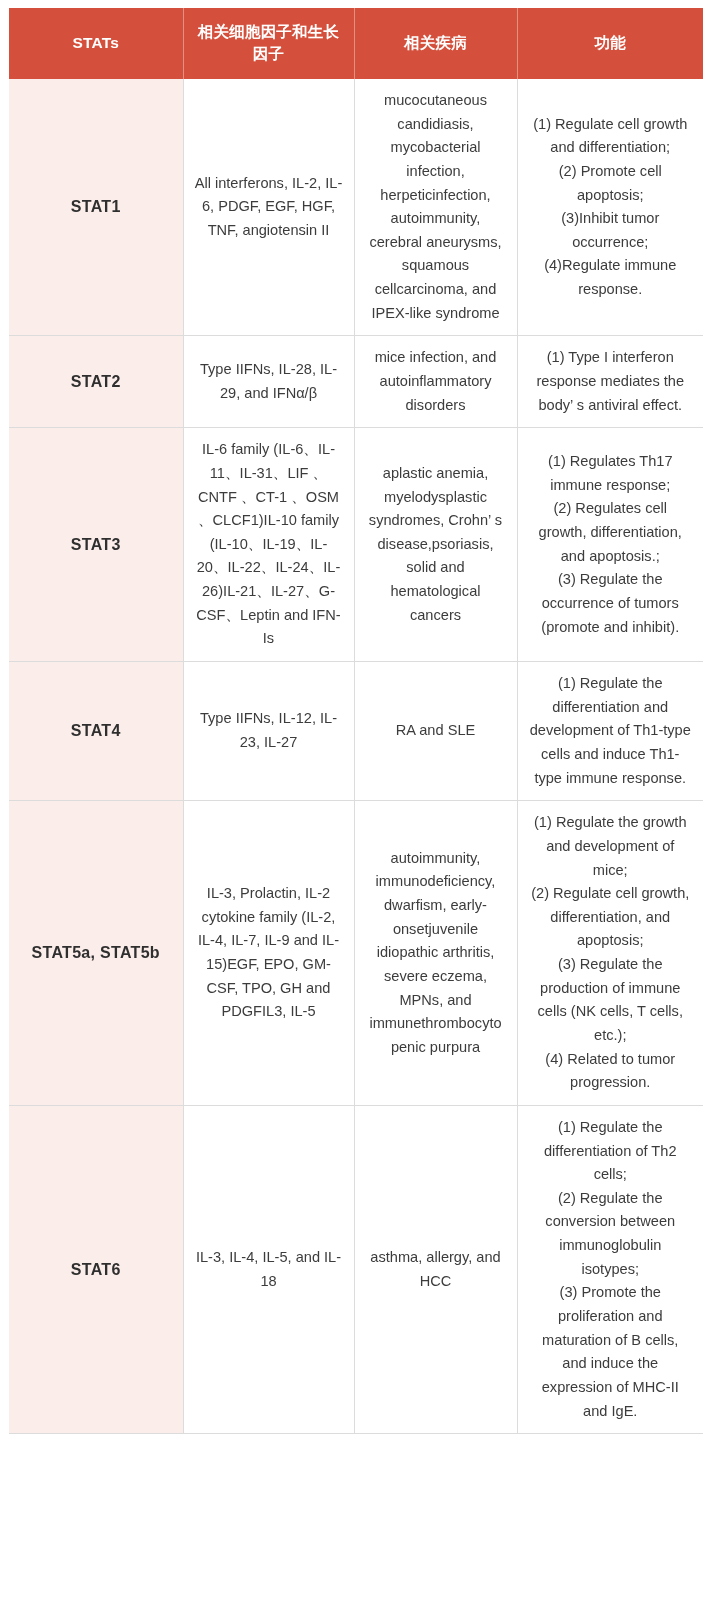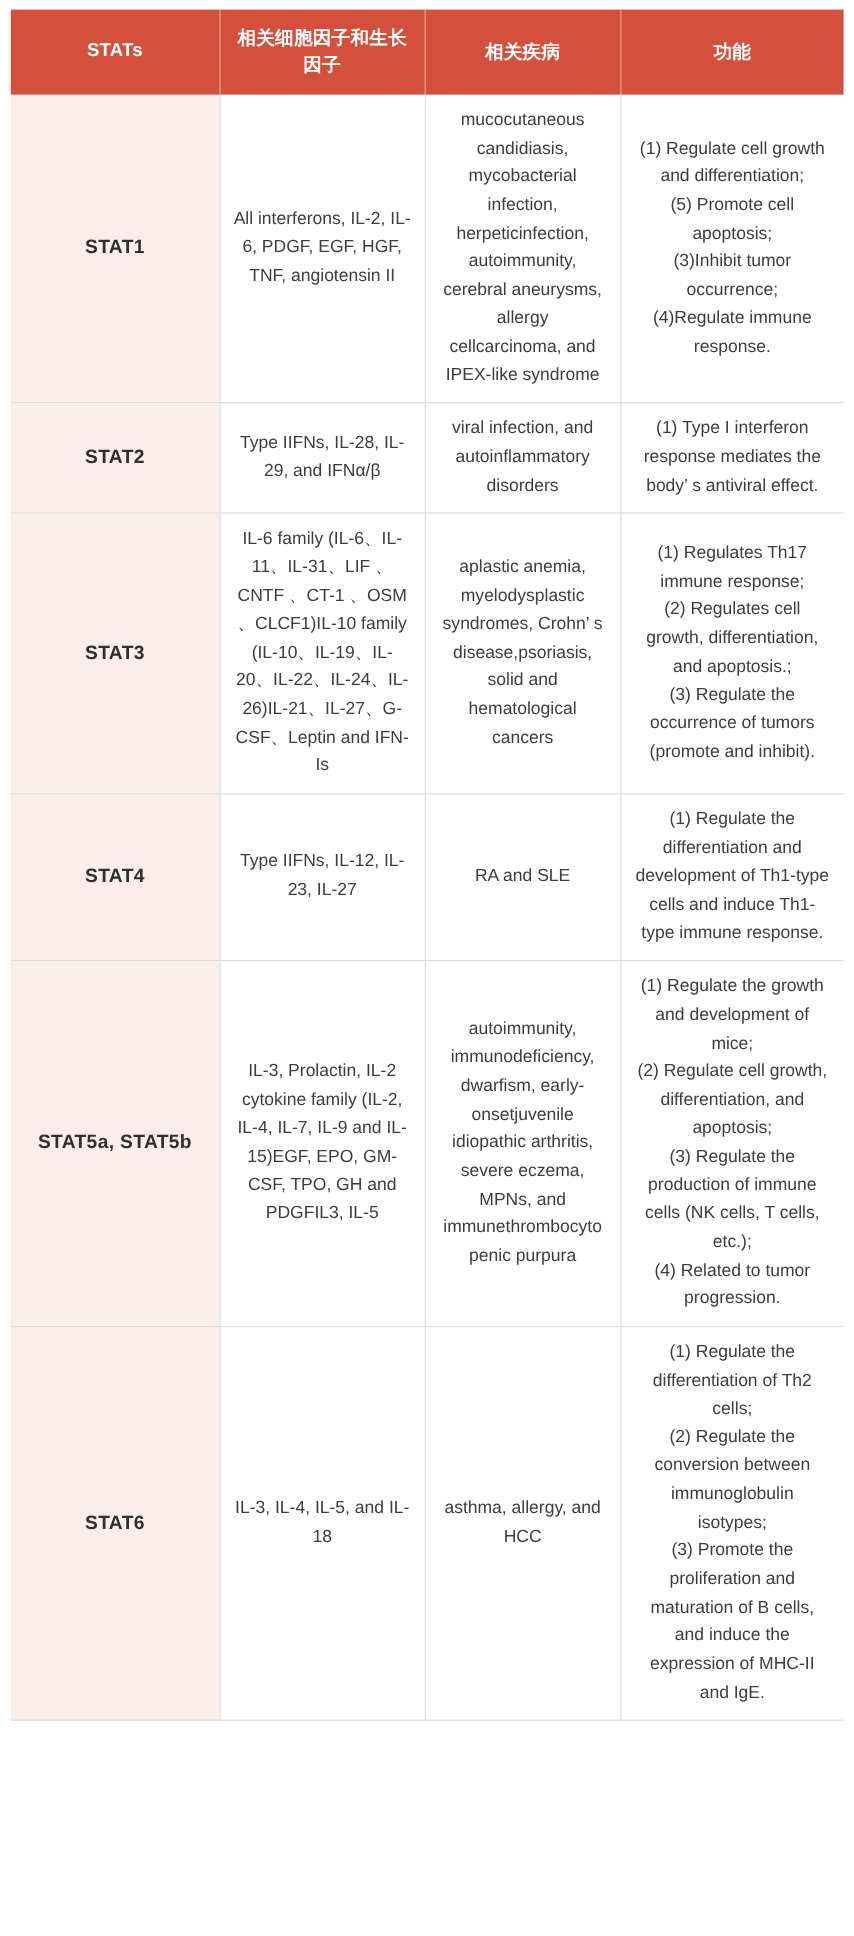--- a/index.html
+++ b/index.html
@@ -136,39 +136,39 @@
     <tbody>
 
       <tr>
         <td class="stat-name">
           <span class="cell-text">STAT1</span>
         </td>
         <td class="cell-cyto">
           <span class="cell-text">All interferons, IL-2, IL-6, PDGF, EGF, HGF, TNF, angiotensin II</span>
         </td>
         <td class="cell-disease">
-          <span class="cell-text">mucocutaneous candidiasis, mycobacterial infection, herpeticinfection, autoimmunity, cerebral aneurysms, allergy cellcarcinoma, and IPEX-like syndrome</span>
+          <span class="cell-text">mucocutaneous candidiasis, mycobacterial infection, herpeticinfection, autoimmunity, cerebral aneurysms, squamous cellcarcinoma, and IPEX-like syndrome</span>
         </td>
         <td class="cell-func">
           <span class="cell-text">(1) Regulate cell growth and differentiation;
-(5) Promote cell apoptosis;
+(2) Promote cell apoptosis;
 (3)Inhibit tumor occurrence;
 (4)Regulate immune response.</span>
         </td>
       </tr>
 
       <tr>
         <td class="stat-name">
           <span class="cell-text">STAT2</span>
         </td>
         <td class="cell-cyto">
           <span class="cell-text">Type IIFNs, IL-28, IL-29, and IFNα/β</span>
         </td>
         <td class="cell-disease">
-          <span class="cell-text">viral infection, and autoinflammatory disorders</span>
+          <span class="cell-text">mice infection, and autoinflammatory disorders</span>
         </td>
         <td class="cell-func">
           <span class="cell-text">(1) Type I interferon response mediates the body’ s antiviral effect.</span>
         </td>
       </tr>
 
       <tr>
         <td class="stat-name">
           <span class="cell-text">STAT3</span>
         </td>

